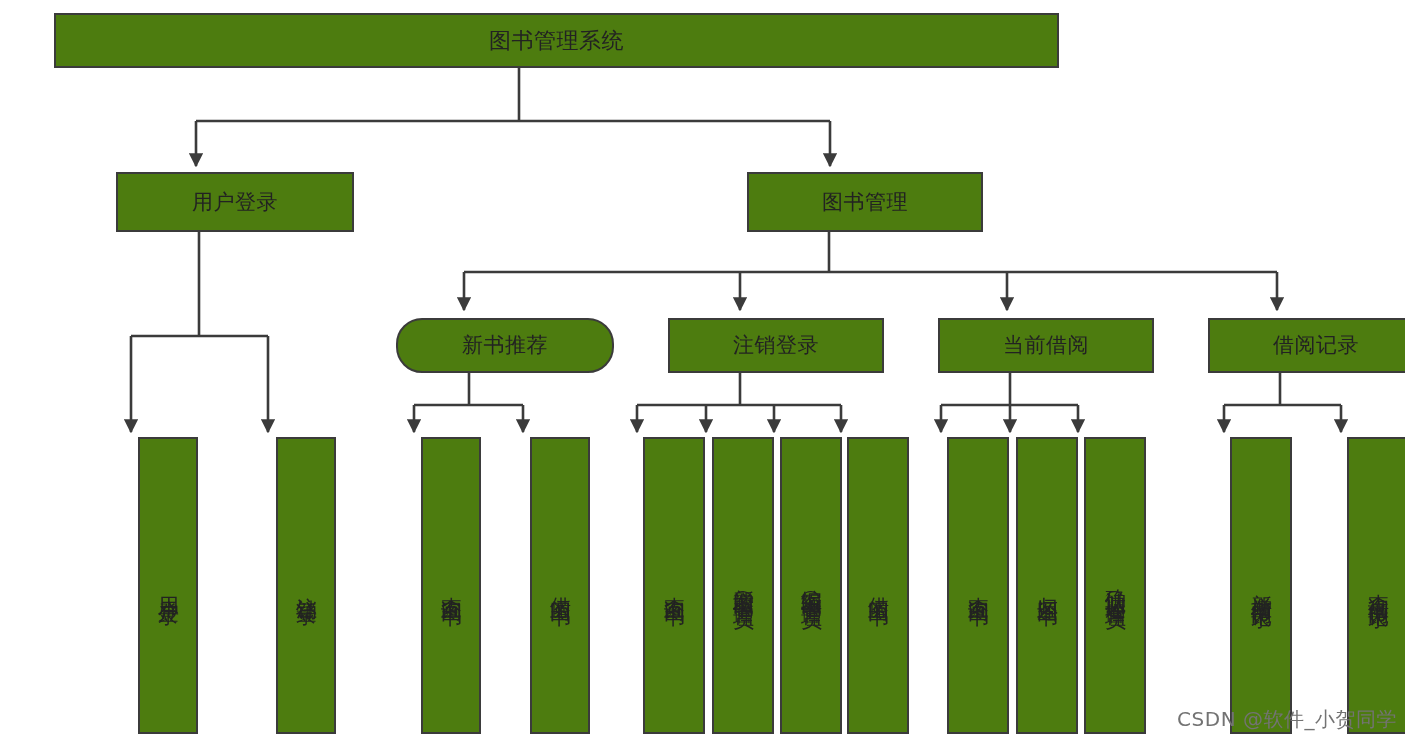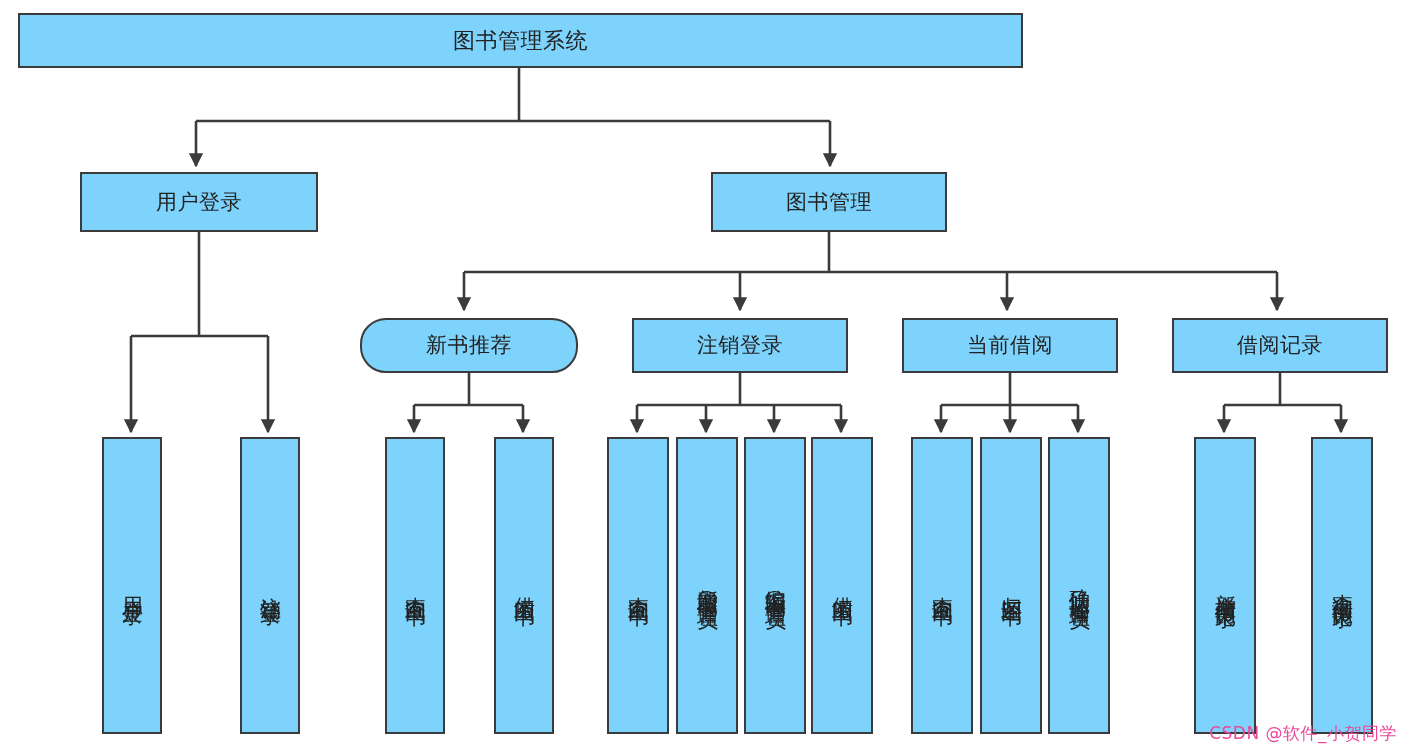--- a/index.html
+++ b/index.html
@@ -23,25 +23,26 @@
     left: 0;
     top: 0;
     width: 1405px;
     height: 747px;
     pointer-events: none;
   }
   .node {
     position: absolute;
     box-sizing: border-box;
     border: 2.5px solid #3b3b3b;
-    background: #7dd3fc;
+    background: #4d7c0f;
     display: flex;
     align-items: center;
     justify-content: center;
     color: #222222;
+    margin-left: 36px;
   }
   .node .node-label {
     display: block;
     text-align: center;
     line-height: 1.18;
     white-space: nowrap;
   }
   
   .node.horiz .node-label {
     writing-mode: horizontal-tb;
@@ -60,23 +61,23 @@
     writing-mode: vertical-rl;
     text-orientation: upright;
     font-size: 21px;
     letter-spacing: 3px;
     line-height: 1;
     white-space: nowrap;
   }
   #watermark {
     position: absolute;
     right: 8px;
-    bottom: 2px;
-    font-size: 17px;
-    color: #ec4899;
+    bottom: 14px;
+    font-size: 20px;
+    color: #737373;
     letter-spacing: 0.5px;
     white-space: nowrap;
     user-select: none;
   }
 </style>
 </head>
 <body>
 
 <div id="diagram-root">
 

